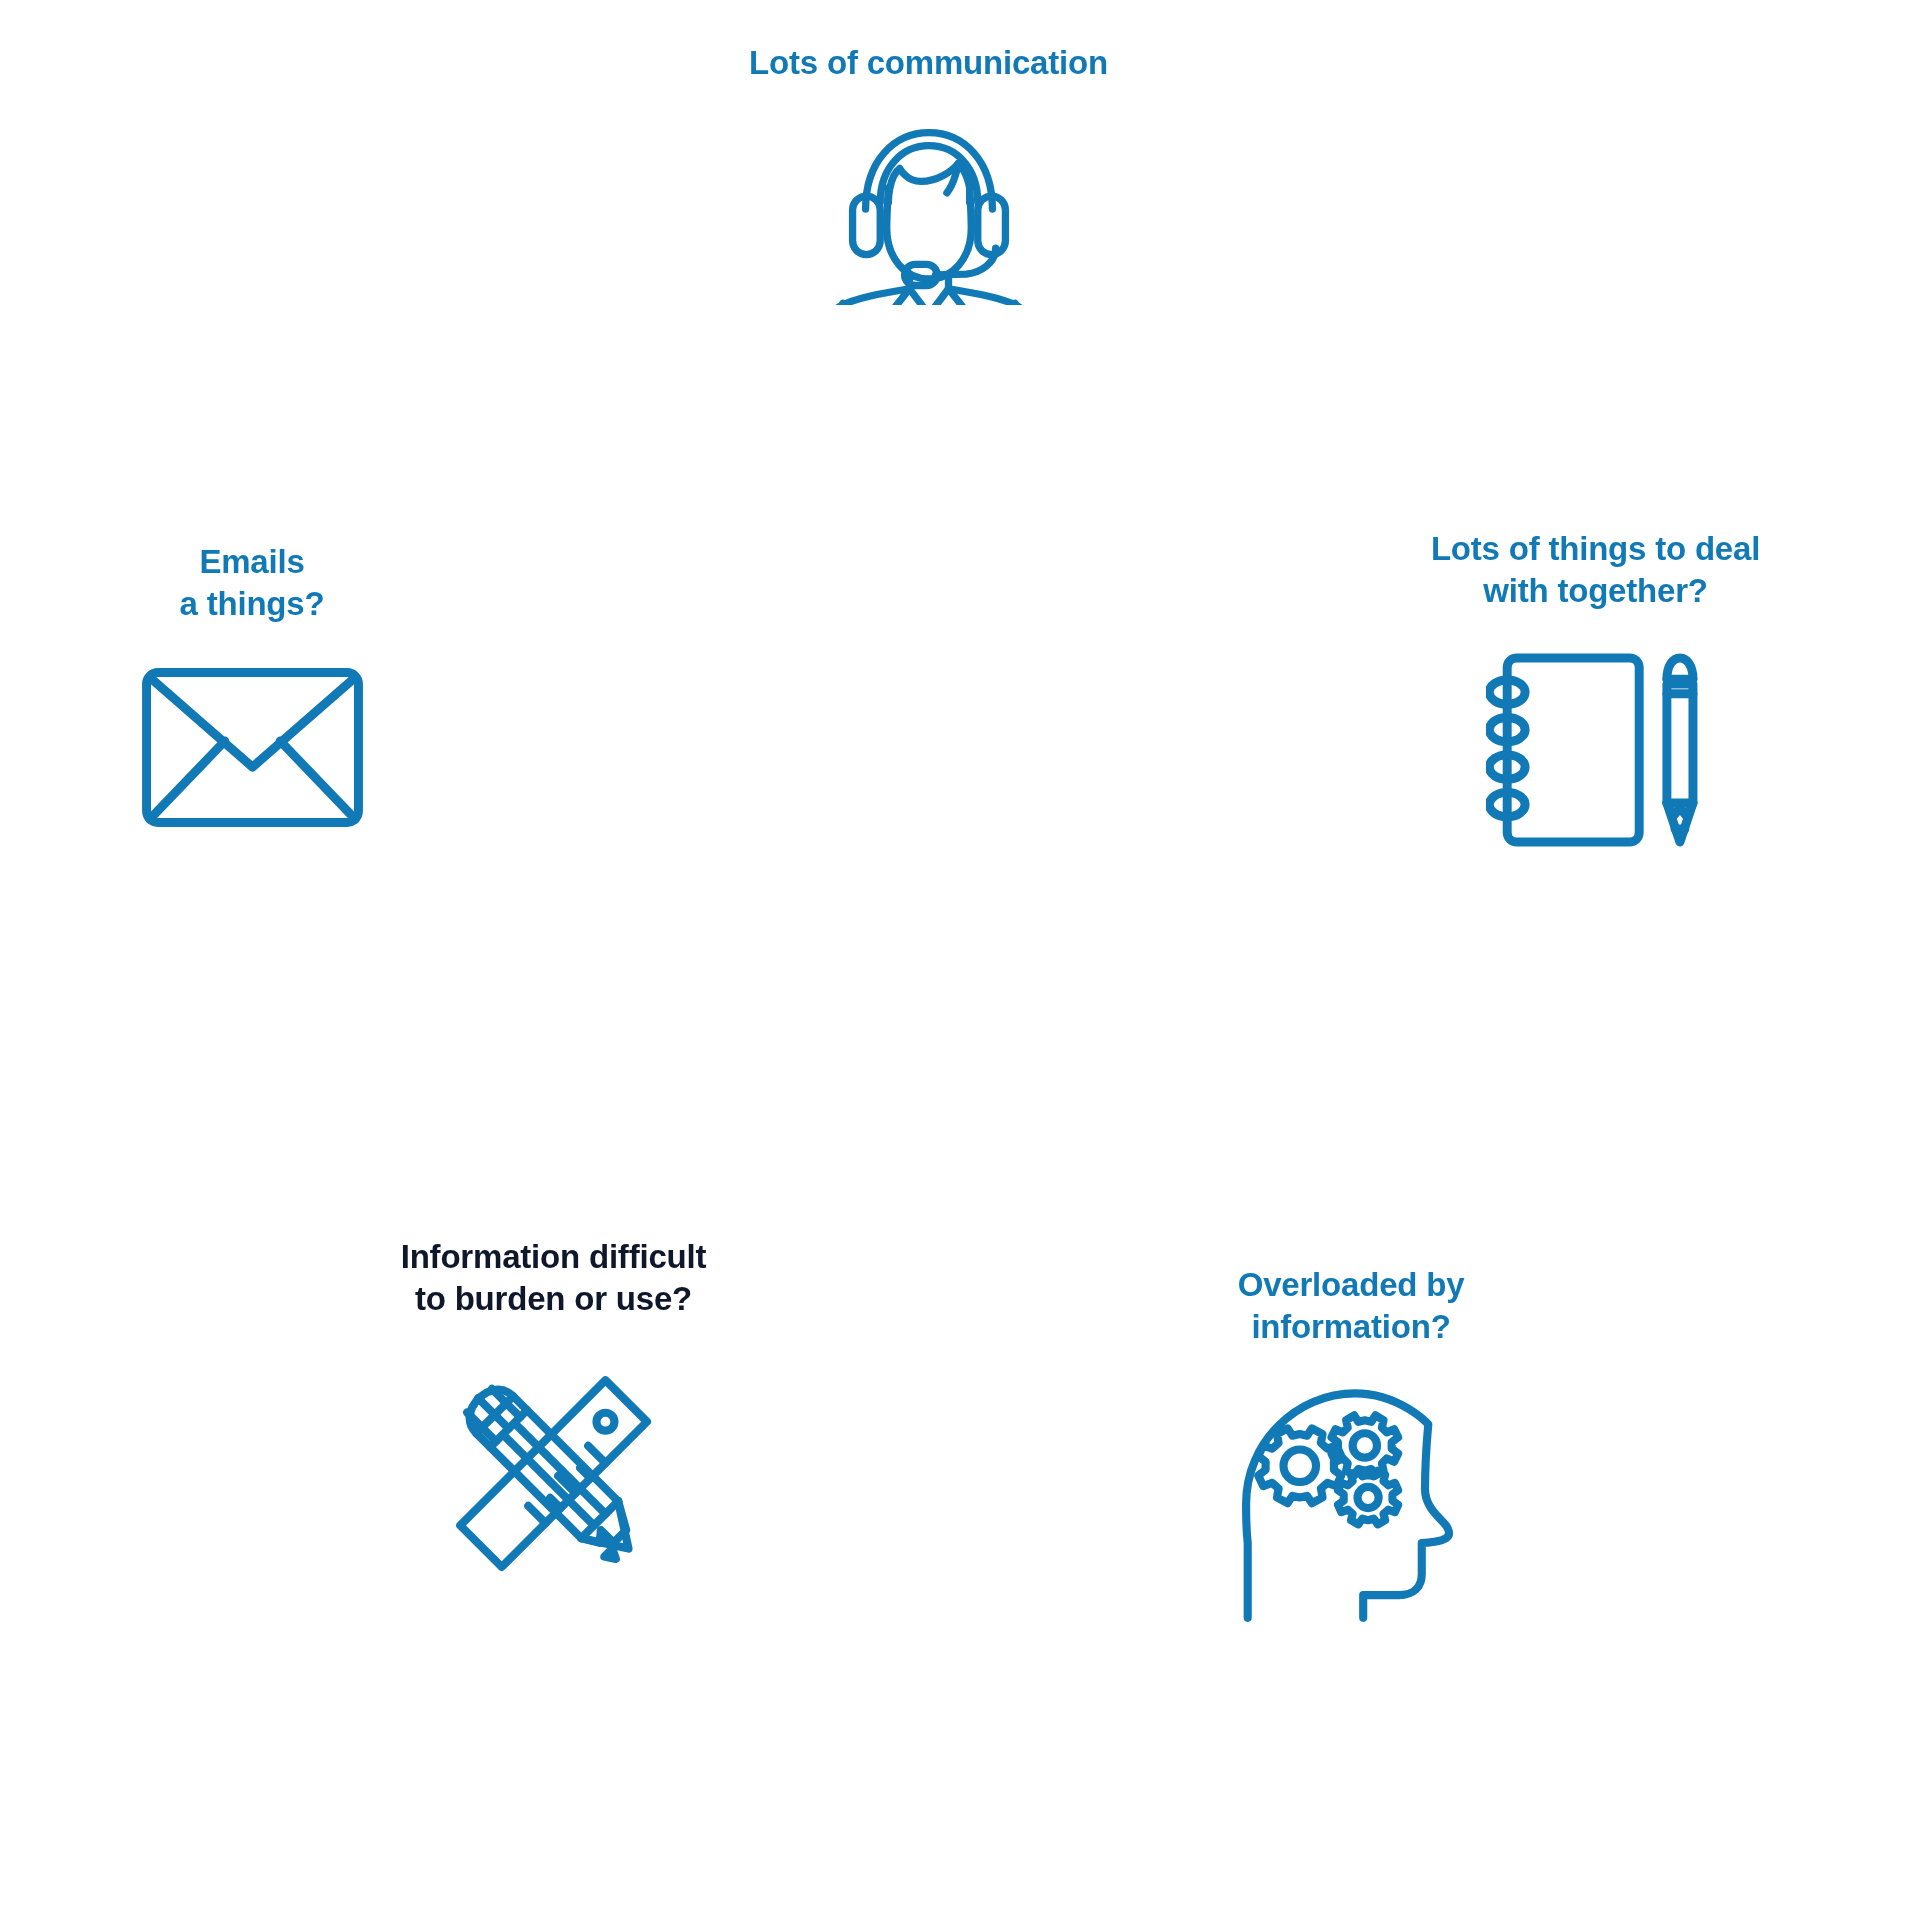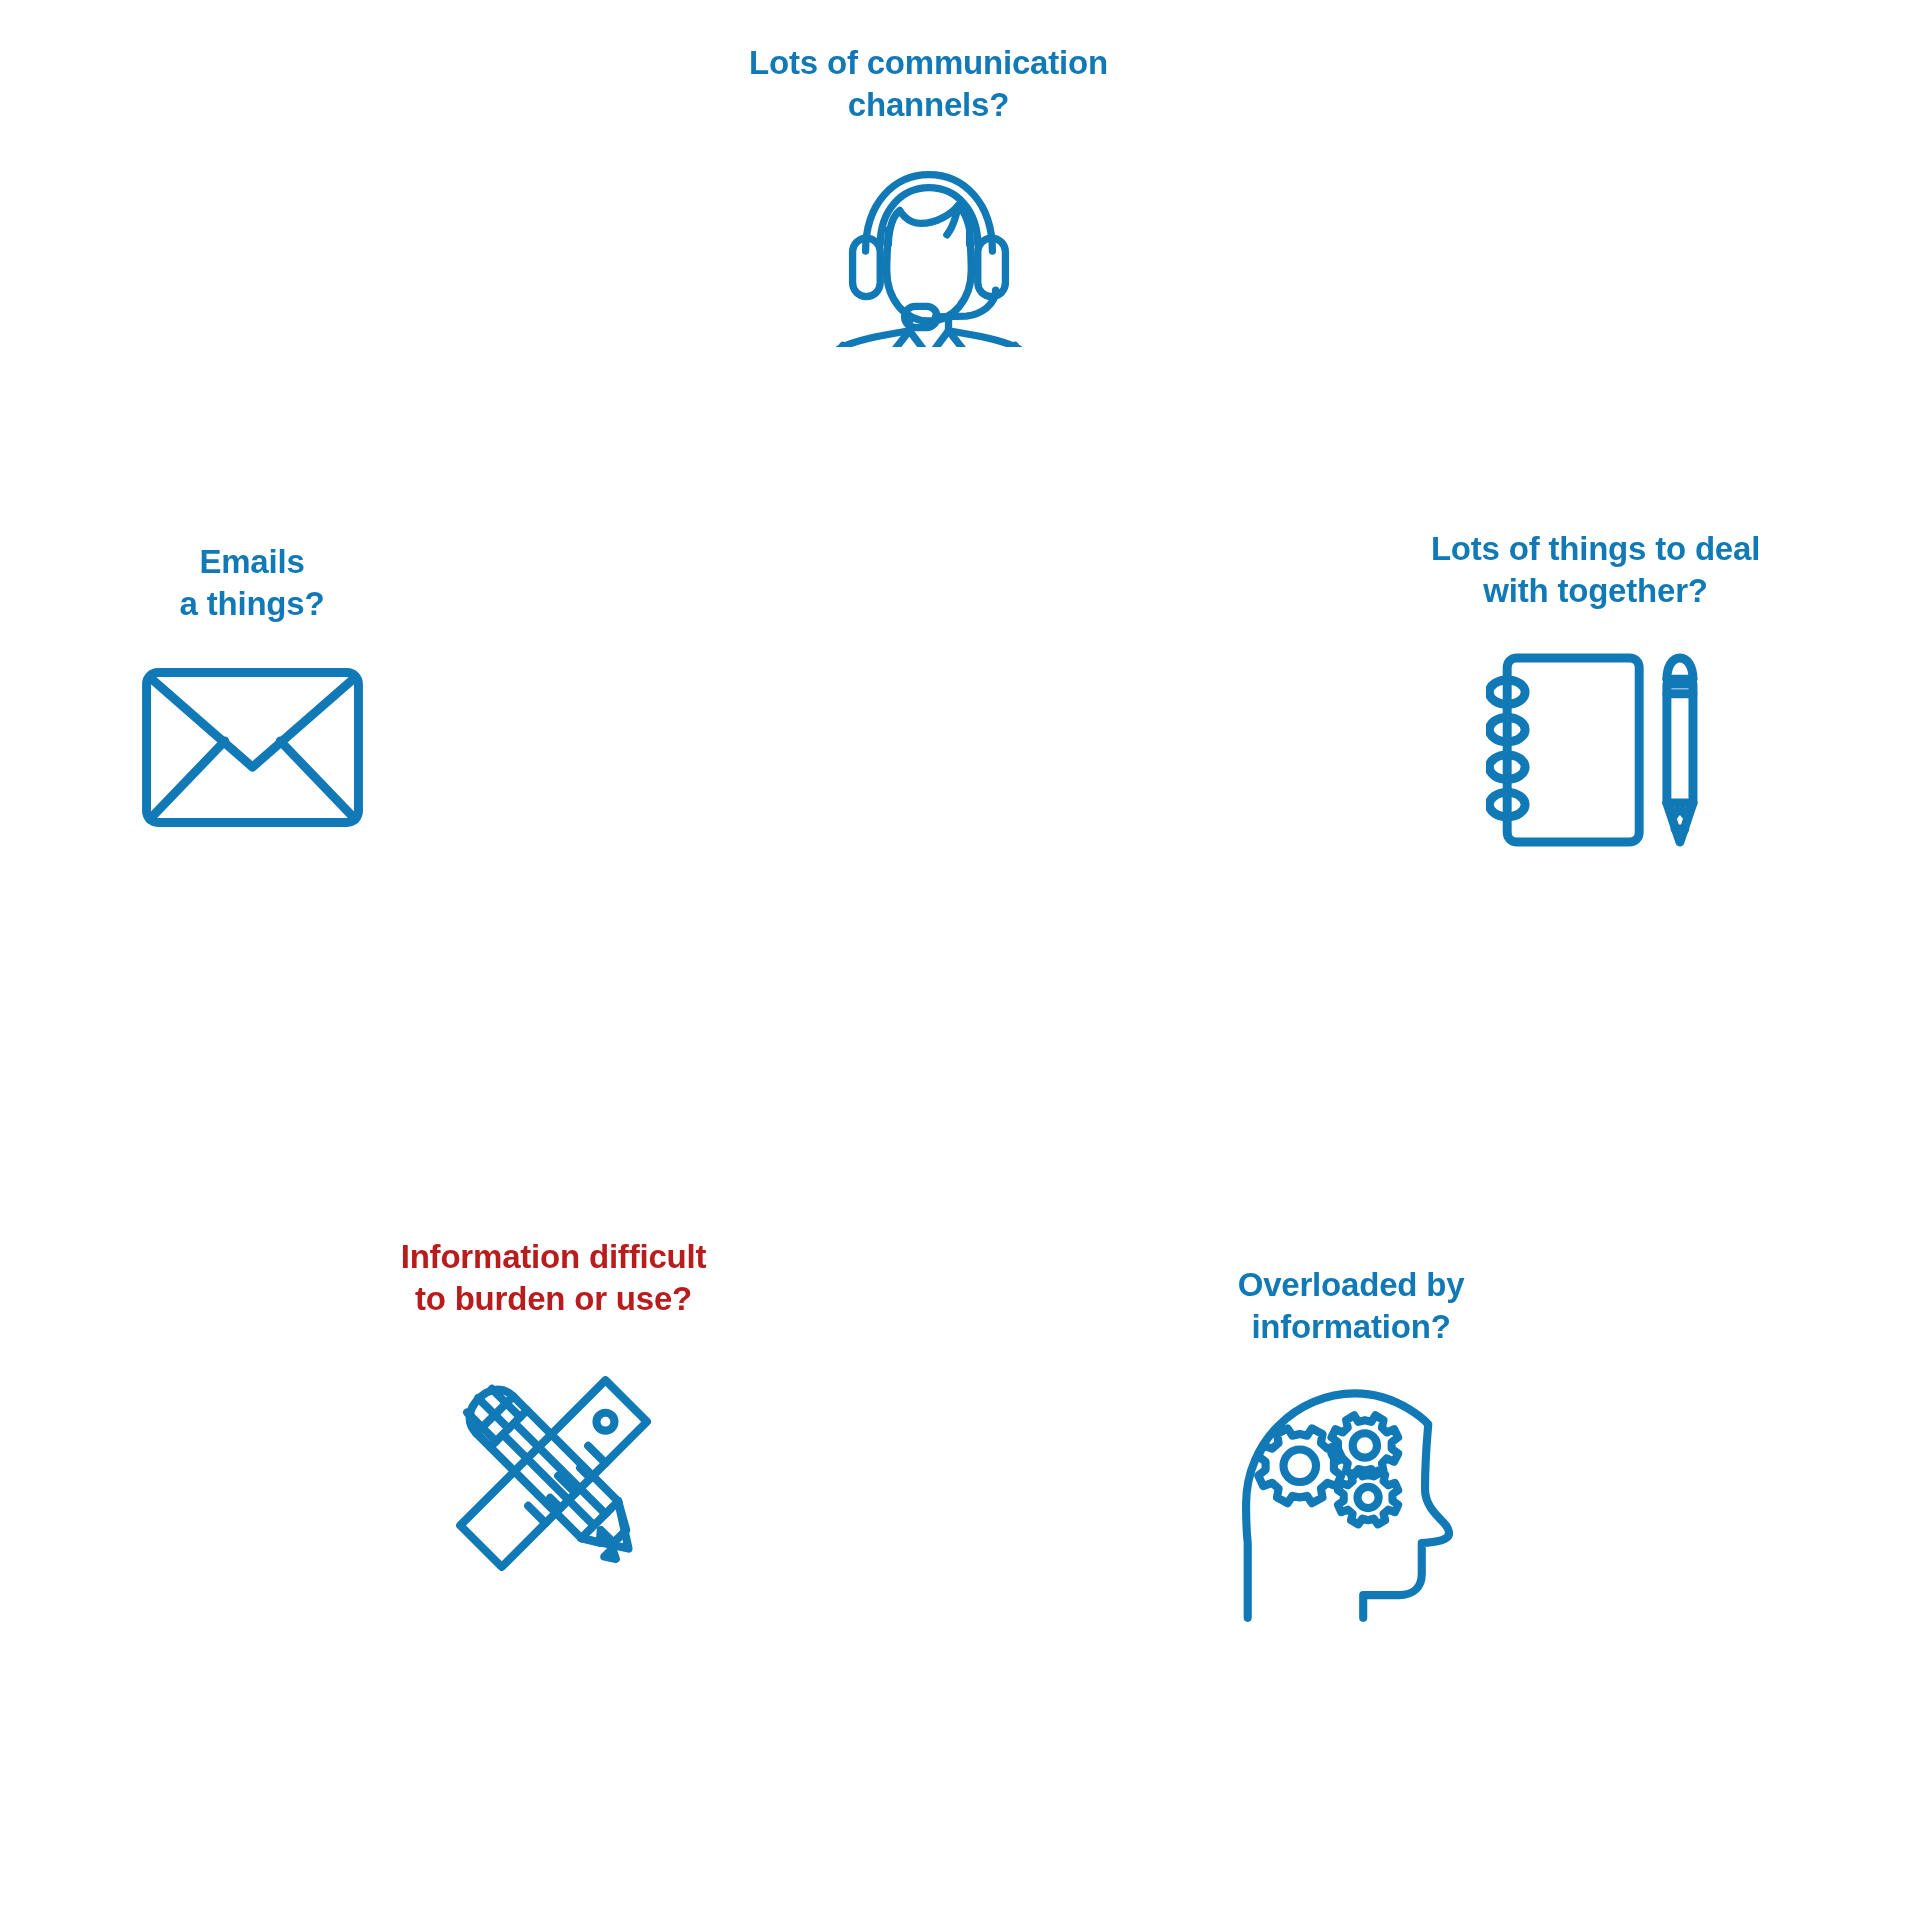--- a/index.html
+++ b/index.html
@@ -55,21 +55,20 @@
   #item-overloaded .icon-wrap    { margin-top: 34px; }
 </style>
 </head>
 <body>
 
 <div id="canvas" style="background: rgb(255, 255, 255);">
 
   <div class="item" id="item-communication">
     <div class="caption" style="color: rgb(17, 121, 181);">
       <span class="line">Lots of communication</span>
-      <span class="line">channels?</span>
     </div>
     <div class="icon-wrap">
       <svg width="244" height="187" viewBox="0 0 300 230" fill="none" stroke="#1179B5" stroke-width="9" stroke-linecap="round" stroke-linejoin="round">
 
         <path d="M72 112 C72 53 107 18 150 18 C193 18 228 53 228 112"></path>
 
         <path d="M90 104 C90 62 116 34 150 34 C184 34 210 62 210 104"></path>
 
         <rect x="56" y="96" width="34" height="72" rx="17"></rect>
 
@@ -138,21 +137,21 @@
         <path d="M222 56 L254 56"></path>
 
         <path d="M222 190 L238 238 L254 190"></path>
         <path d="M222 190 L230 206 L238 196 L246 206 L254 190"></path>
         <path d="M232 222 L244 222 L238 232 Z"></path>
       </svg>
     </div>
   </div>
 
   <div class="item" id="item-information">
-    <div class="caption" style="color: #b91c1c; text-align: center;">
+    <div class="caption" style="color: #0f172a; text-align: center;">
       <span class="line">Information difficult</span>
       <span class="line">to burden or use?</span>
     </div>
     <div class="icon-wrap">
       <svg width="216" height="216" viewBox="0 0 265 265" fill="none" stroke="#1179B5" stroke-width="10" stroke-linecap="round" stroke-linejoin="round">
 
         <g transform="rotate(45 132 132)">
           <path d="M96 6 L168 6 L168 258 L96 258 Z"></path>
           <circle cx="132" cy="42" r="11"></circle>
           <path d="M168 78 L138 78"></path>

